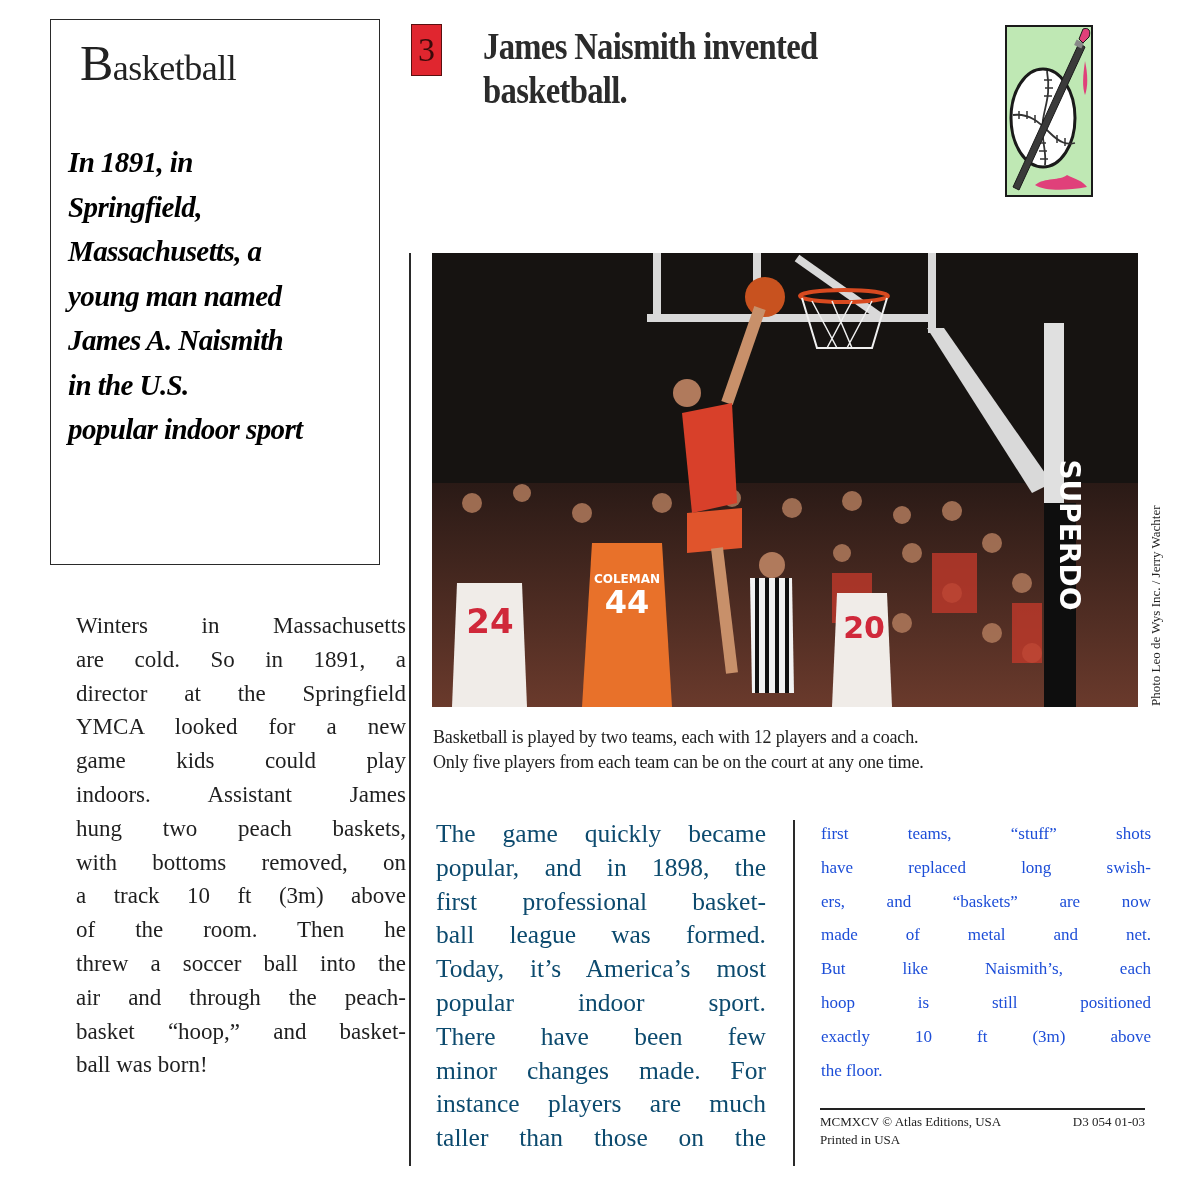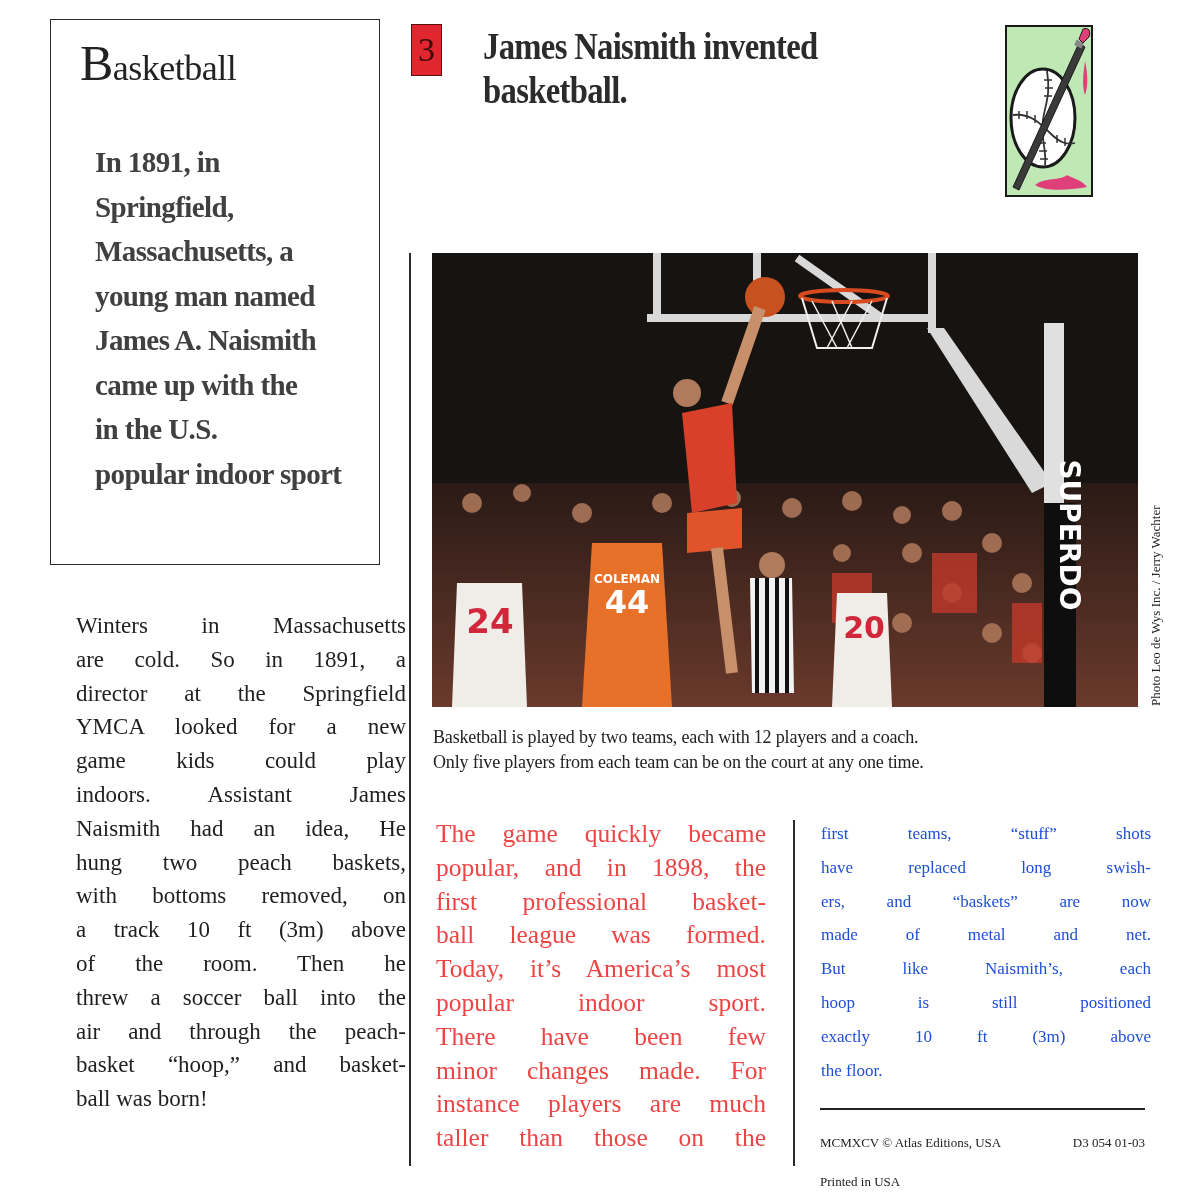--- a/index.html
+++ b/index.html
@@ -13,23 +13,24 @@
   #intro-box {
     left: 50px; top: 19px; width: 330px; height: 546px;
     border: 1.5px solid #2a2a2a; box-sizing: border-box;
   }
   #intro-title {
     left: 80px; top: 38px; font-size: 36px; line-height: 1; color: #222;
     letter-spacing: -0.5px;
   }
   #intro-title .drop { font-size: 50px; }
   #intro-text {
-    left: 95px; top: 140px; width: 295px;
-    font-weight: bold; font-size: 29px; line-height: 44.5px; color: #404040;
+    left: 68px; top: 140px; width: 295px;
+    font-weight: bold; font-size: 29px; line-height: 44.5px; color: #000000;
     letter-spacing: -0.6px;
+    font-style: italic;
   }
   #intro-text span { display: block; white-space: nowrap; }
 
   
   #left-body {
     left: 45px; top: 609px; width: 330px;
     font-size: 23px; line-height: 33.8px; color: #1f1f1f; margin-left: 31px;
   }
   .jline { display: block; text-align: justify; text-align-last: justify; white-space: nowrap; }
   .jline.last { text-align-last: left; }
@@ -65,57 +66,55 @@
   }
   #caption {
     left: 433px; top: 724px; font-size: 19px; line-height: 25px; color: #222;
     letter-spacing: -0.2px; transform: scaleX(0.95); transform-origin: left top;
   }
   #caption span { display: block; white-space: nowrap; }
 
   
   #mid-body {
     left: 436px; top: 817px; width: 330px;
-    font-size: 25.5px; line-height: 33.8px; color: #ef4444;
+    font-size: 25.5px; line-height: 33.8px; color: #0c4a6e;
   }
   
   #right-body {
     left: 821px; top: 817px; width: 330px;
     font-size: 17px; line-height: 33.8px; color: #1d4ed8;
   }
   #footer-rule { left: 820px; top: 1108px; width: 325px; height: 2px; background: #222; }
   #footer {
     left: 820px; top: 1113px; width: 325px; font-size: 13px; line-height: 18px; color: #222;
   }
-  #footer .row { display: flex; justify-content: space-between; white-space: nowrap; margin-top: 21px; }
+  #footer .row { display: flex; justify-content: space-between; white-space: nowrap; }
 </style>
 </head>
 <body>
 
 <div id="intro-box" class="abs"></div>
 <div id="intro-title" class="abs"><span class="drop">B</span><span>asketball</span></div>
 <div id="intro-text" class="abs">
   <span>In 1891, in</span>
   <span>Springfield,</span>
   <span>Massachusetts, a</span>
   <span>young man named</span>
   <span>James A. Naismith</span>
-  <span>came up with the</span>
   <span>in the U.S.</span>
   <span>popular indoor sport</span>
 </div>
 
 <div id="left-body" class="abs">
   <span class="jline">Winters in Massachusetts</span>
   <span class="jline">are cold. So in 1891, a</span>
   <span class="jline">director at the Springfield</span>
   <span class="jline">YMCA looked for a new</span>
   <span class="jline">game kids could play</span>
   <span class="jline">indoors. Assistant James</span>
-  <span class="jline">Naismith had an idea, He</span>
   <span class="jline">hung two peach baskets,</span>
   <span class="jline">with bottoms removed, on</span>
   <span class="jline">a track 10 ft (3m) above</span>
   <span class="jline">of the room. Then he</span>
   <span class="jline">threw a soccer ball into the</span>
   <span class="jline">air and through the peach-</span>
   <span class="jline">basket “hoop,” and basket-</span>
   <span class="jline last">ball was born!</span>
 </div>
 

